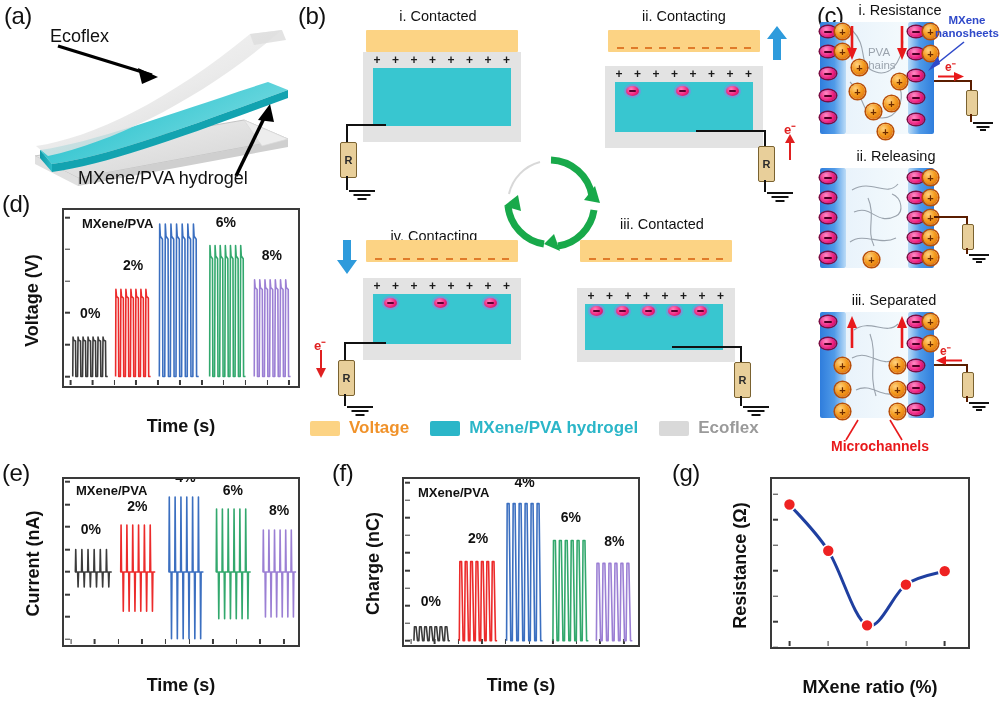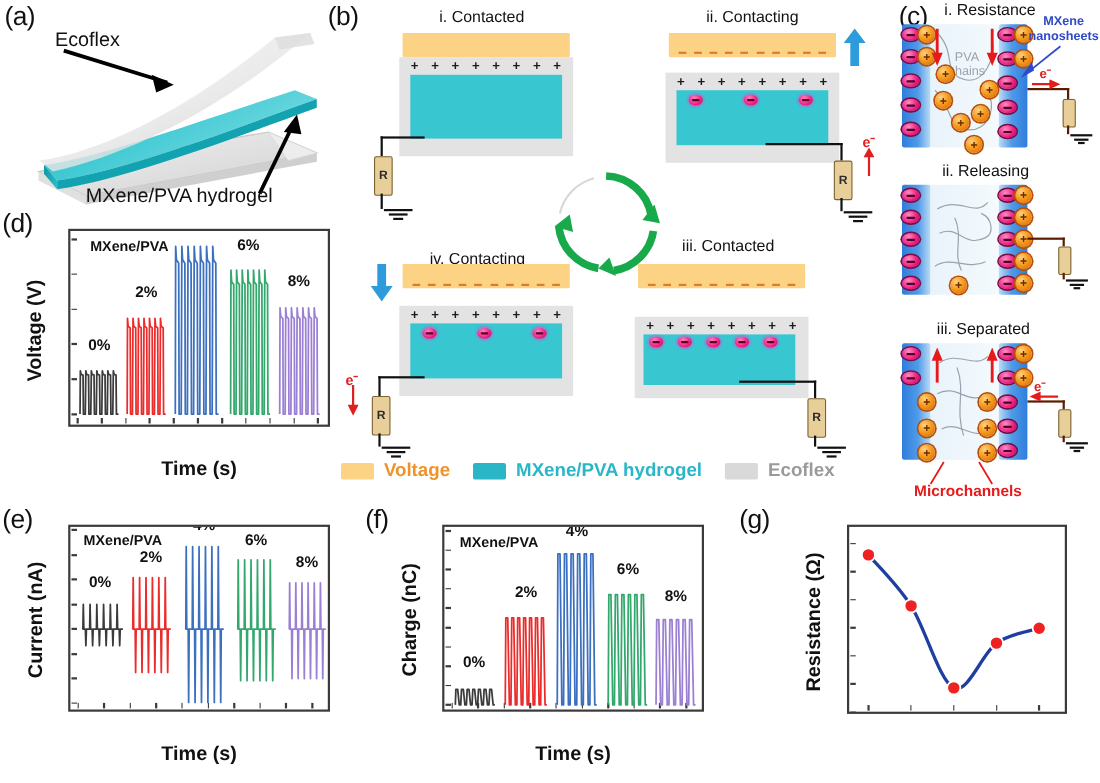--- a/index.html
+++ b/index.html
@@ -625,13 +625,14 @@
       <svg width="196" height="168" style="position: absolute; left: 0px; top: 0px;">
         <path d="M17.465346534653467,25.45454545454544 C23.933993399339933,33.175757575757565 43.339933993399335,51.630303030303025 56.277227722772274,71.78181818181818 C69.21452145214522,91.93333333333334 82.15181518151816,140.72121212121215 95.0891089108911,146.36363636363637 C108.02640264026404,152.0060606060606 120.96369636963696,114.67272727272726 133.9009900990099,105.63636363636363 C146.83828382838283,96.6 166.24422442244227,94.39393939393939 172.71287128712873,92.14545454545454" fill="none" stroke="#1f3fa0" stroke-width="3"></path>
         <circle cx="17.465346534653467" cy="25.45454545454544" r="6" fill="#ee2222" stroke="#fff" stroke-width="1.6"></circle>
         <circle cx="56.277227722772274" cy="71.78181818181818" r="6" fill="#ee2222" stroke="#fff" stroke-width="1.6"></circle>
         <circle cx="95.0891089108911" cy="146.36363636363637" r="6" fill="#ee2222" stroke="#fff" stroke-width="1.6"></circle>
         <circle cx="133.9009900990099" cy="105.63636363636363" r="6" fill="#ee2222" stroke="#fff" stroke-width="1.6"></circle>
         <circle cx="172.71287128712873" cy="92.14545454545454" r="6" fill="#ee2222" stroke="#fff" stroke-width="1.6"></circle>
       </svg>
     </div>
   <div class="ylab" style="left:-20px;top:100px;width:180px;text-align:center;">Resistance (Ω)</div>
+  <div class="xlab" style="left:90px;top:222px;width:220px;">MXene ratio (%)</div>
 </div>
 
 </body></html>

